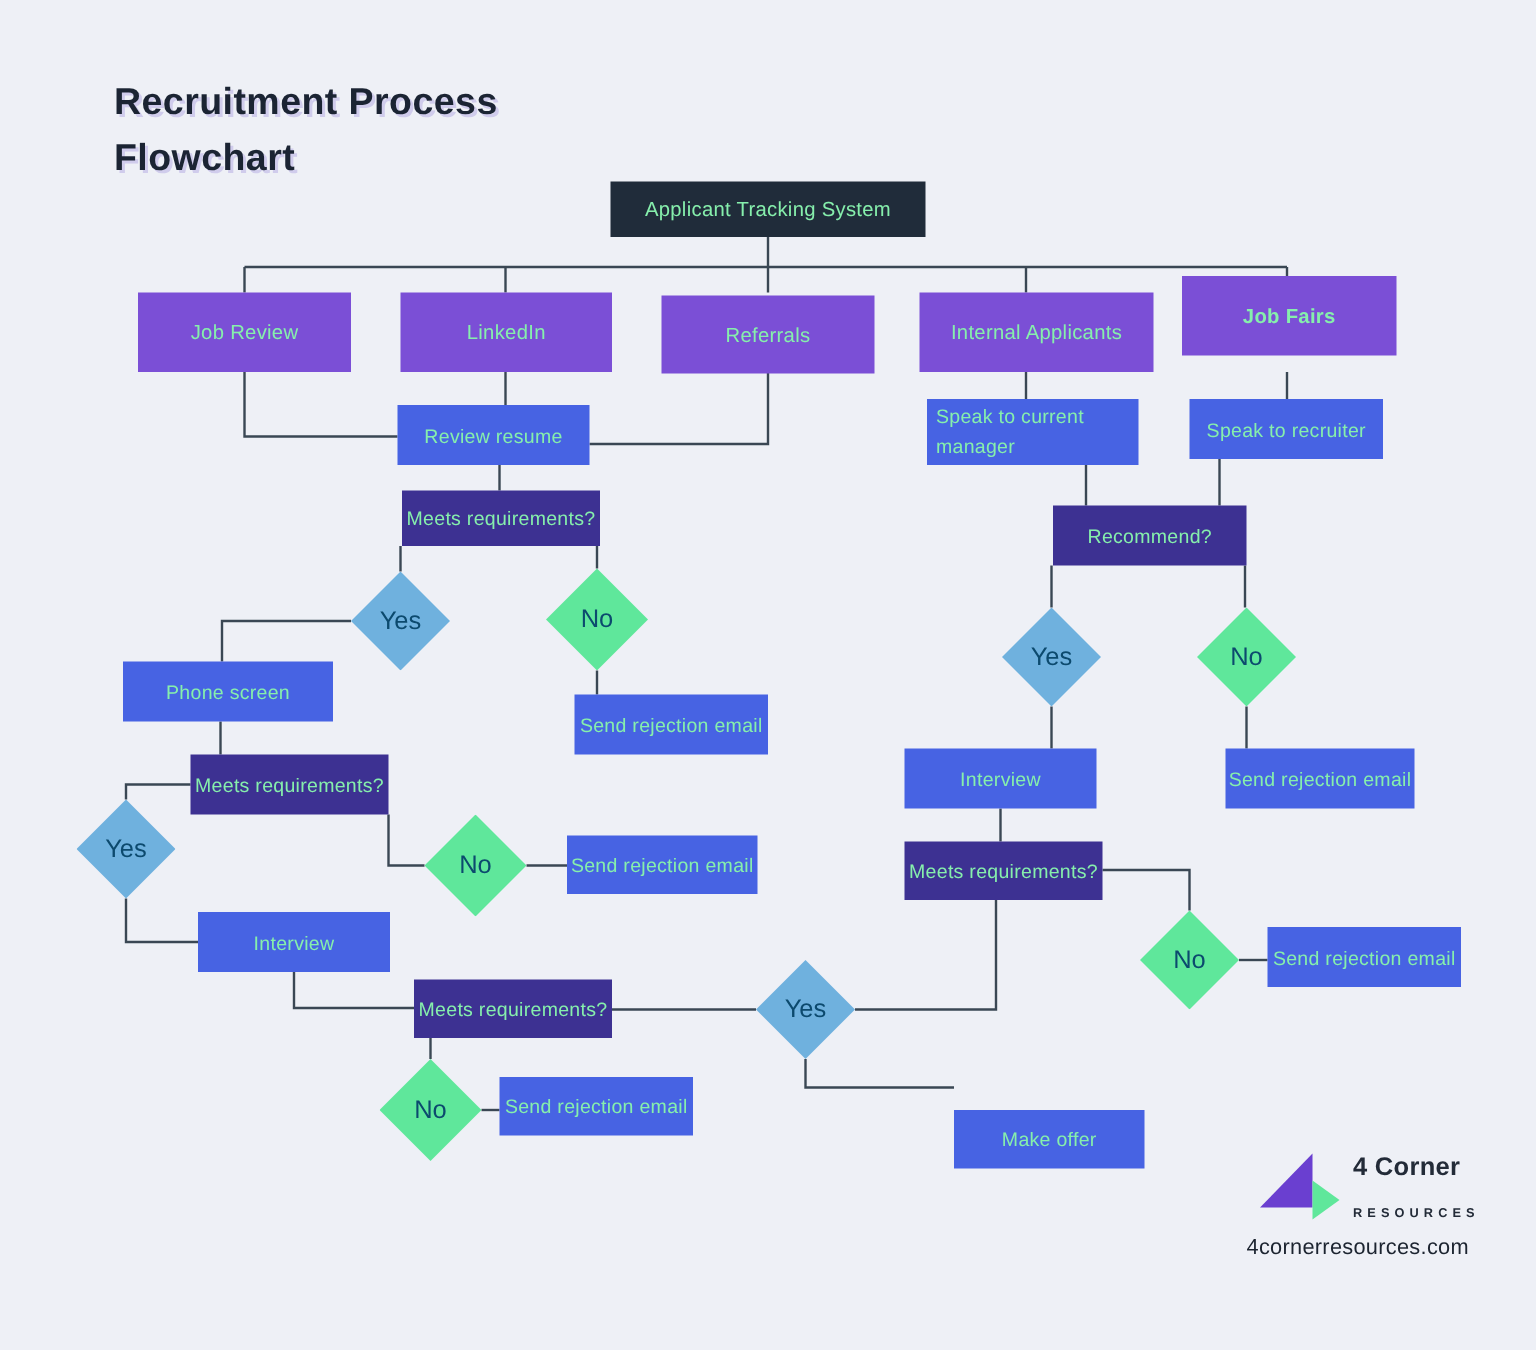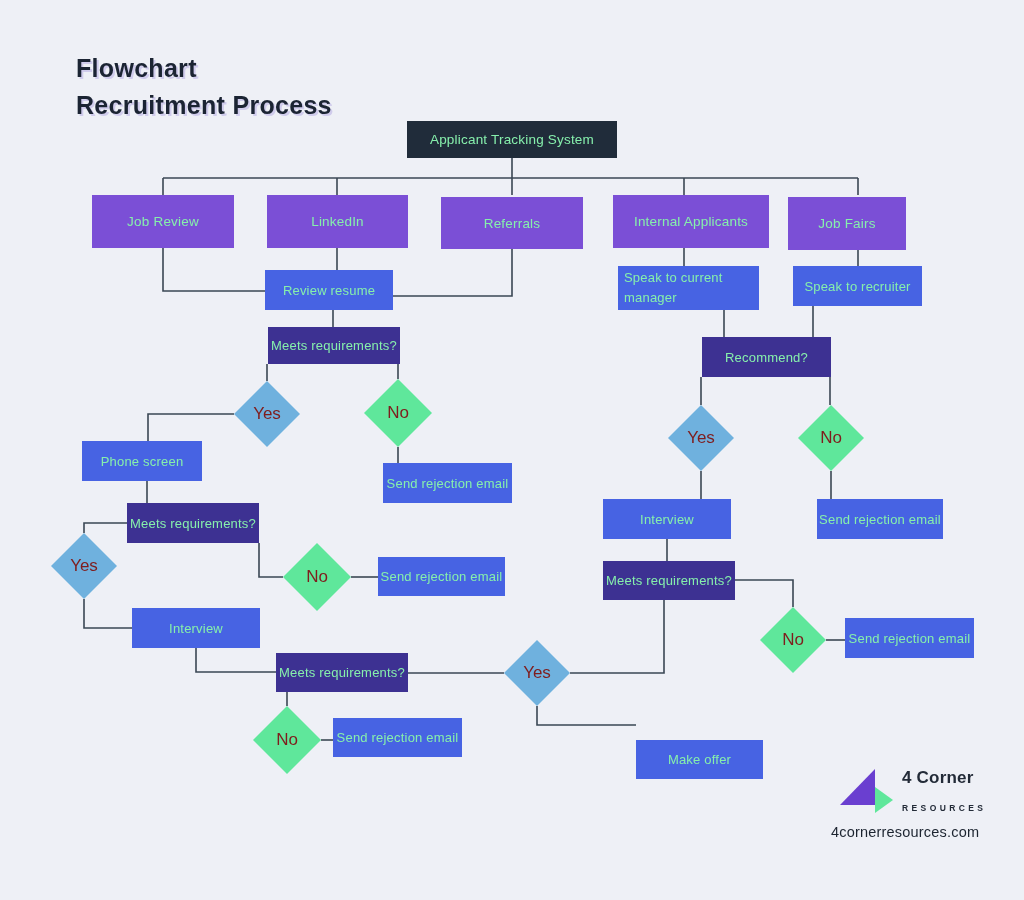--- a/index.html
+++ b/index.html
@@ -44,21 +44,21 @@
   .b-navy   { background: #202c3a; font-size: 13.5px; }
   .b-purple { background: #7b4fd6; font-size: 13.5px; }
   .b-blue   { background: #4763e3; }
   .b-dark   { background: #3d3192; }
   .wrap2    { line-height: 20px; padding: 0 6px; }
   .diamond {
     position: absolute;
     display: flex;
     align-items: center;
     justify-content: center;
-    color: #7f1d1d;
+    color: #0c4a6e;
     font-size: 17px;
     clip-path: polygon(50% 0, 100% 50%, 50% 100%, 0 50%);
   }
   .d-yes { background: #6fb1de; }
   .d-no  { background: #5fe79b; }
   .logo {
     position: absolute;
     left: 838px; top: 765px;
     display: flex;
     align-items: center;
@@ -85,22 +85,22 @@
     color: #1c2430;
     letter-spacing: 0.2px;
   }
 </style>
 </head>
 <body>
 
 <div id="stage">
 
   <div class="page-title">
+    <div>Recruitment Process</div>
     <div>Flowchart</div>
-    <div>Recruitment Process</div>
   </div>
 
   <svg id="connectors" viewBox="0 0 1024 900" xmlns="http://www.w3.org/2000/svg">
     <g fill="none" stroke="#3a4754" stroke-width="1.6">
       <polyline points="512,158 512,178"></polyline>
       <polyline points="163,178 858,178"></polyline>
       <polyline points="163,178 163,195"></polyline>
       <polyline points="337,178 337,195"></polyline>
       <polyline points="512,178 512,195"></polyline>
       <polyline points="684,178 684,195"></polyline>
@@ -137,31 +137,31 @@
       <polyline points="826,640 845,640"></polyline>
     </g>
   </svg>
 
   <div class="node b-navy nw" style="left:407px;top:121px;width:210px;height:37px;">Applicant Tracking System</div>
 
   <div class="node b-purple nw" style="left:92px;top:195px;width:142px;height:53px;">Job Review</div>
   <div class="node b-purple nw" style="left:267px;top:195px;width:141px;height:53px;">LinkedIn</div>
   <div class="node b-purple nw" style="left:441px;top:197px;width:142px;height:52px;">Referrals</div>
   <div class="node b-purple nw" style="left:613px;top:195px;width:156px;height:53px;">Internal Applicants</div>
-  <div class="node b-purple nw" style="left:788px;top:197px;width:118px;height:53px;">Job Fairs</div>
+  <div class="node b-purple nw" style="left:788px;top:184px;width:143px;height:53px;font-weight:bold;">Job Fairs</div>
 
   <div class="node b-blue wrap2" style="left:618px;top:266px;width:129px;height:44px;">Speak to current manager</div>
   <div class="node b-blue nw" style="left:265px;top:270px;width:128px;height:40px;">Review resume</div>
   <div class="node b-blue nw" style="left:793px;top:266px;width:129px;height:40px;">Speak to recruiter</div>
 
   <div class="node b-dark nw" style="left:268px;top:327px;width:132px;height:37px;">Meets requirements?</div>
   <div class="diamond d-yes" style="left:234px;top:381px;width:66px;height:66px;">Yes</div>
   <div class="diamond d-no" style="left:364px;top:379px;width:68px;height:68px;">No</div>
   <div class="node b-blue nw" style="left:383px;top:463px;width:129px;height:40px;">Send rejection email</div>
-  <div class="node b-blue nw" style="left:82px;top:441px;width:120px;height:40px;">Phone screen</div>
+  <div class="node b-blue nw" style="left:82px;top:441px;width:140px;height:40px;">Phone screen</div>
   <div class="node b-dark nw" style="left:127px;top:503px;width:132px;height:40px;">Meets requirements?</div>
   <div class="diamond d-yes" style="left:51px;top:533px;width:66px;height:66px;">Yes</div>
   <div class="diamond d-no" style="left:283px;top:543px;width:68px;height:68px;">No</div>
   <div class="node b-blue nw" style="left:378px;top:557px;width:127px;height:39px;">Send rejection email</div>
   <div class="node b-blue nw" style="left:132px;top:608px;width:128px;height:40px;">Interview</div>
   <div class="node b-dark nw" style="left:276px;top:653px;width:132px;height:39px;">Meets requirements?</div>
   <div class="diamond d-no" style="left:253px;top:706px;width:68px;height:68px;">No</div>
   <div class="node b-blue nw" style="left:333px;top:718px;width:129px;height:39px;">Send rejection email</div>
 
   <div class="diamond d-yes" style="left:504px;top:640px;width:66px;height:66px;">Yes</div>

